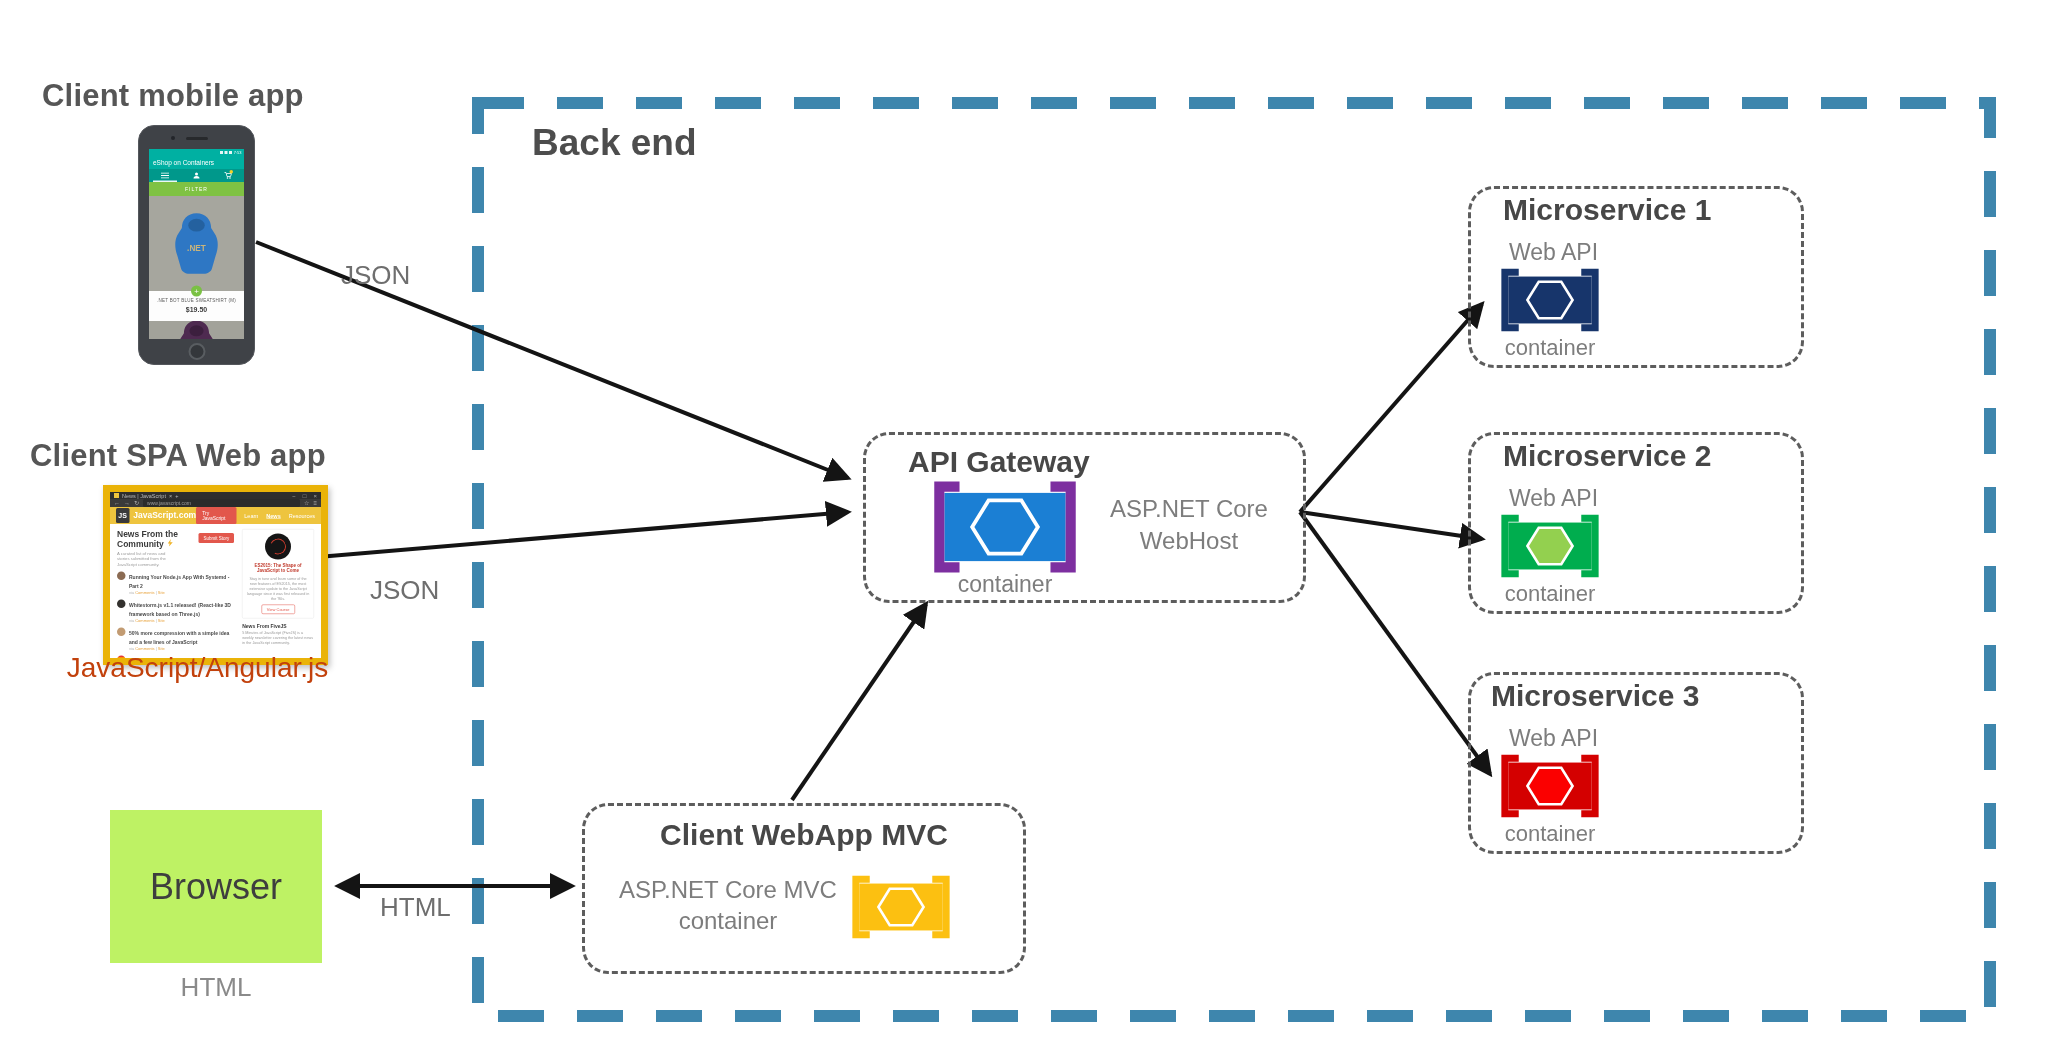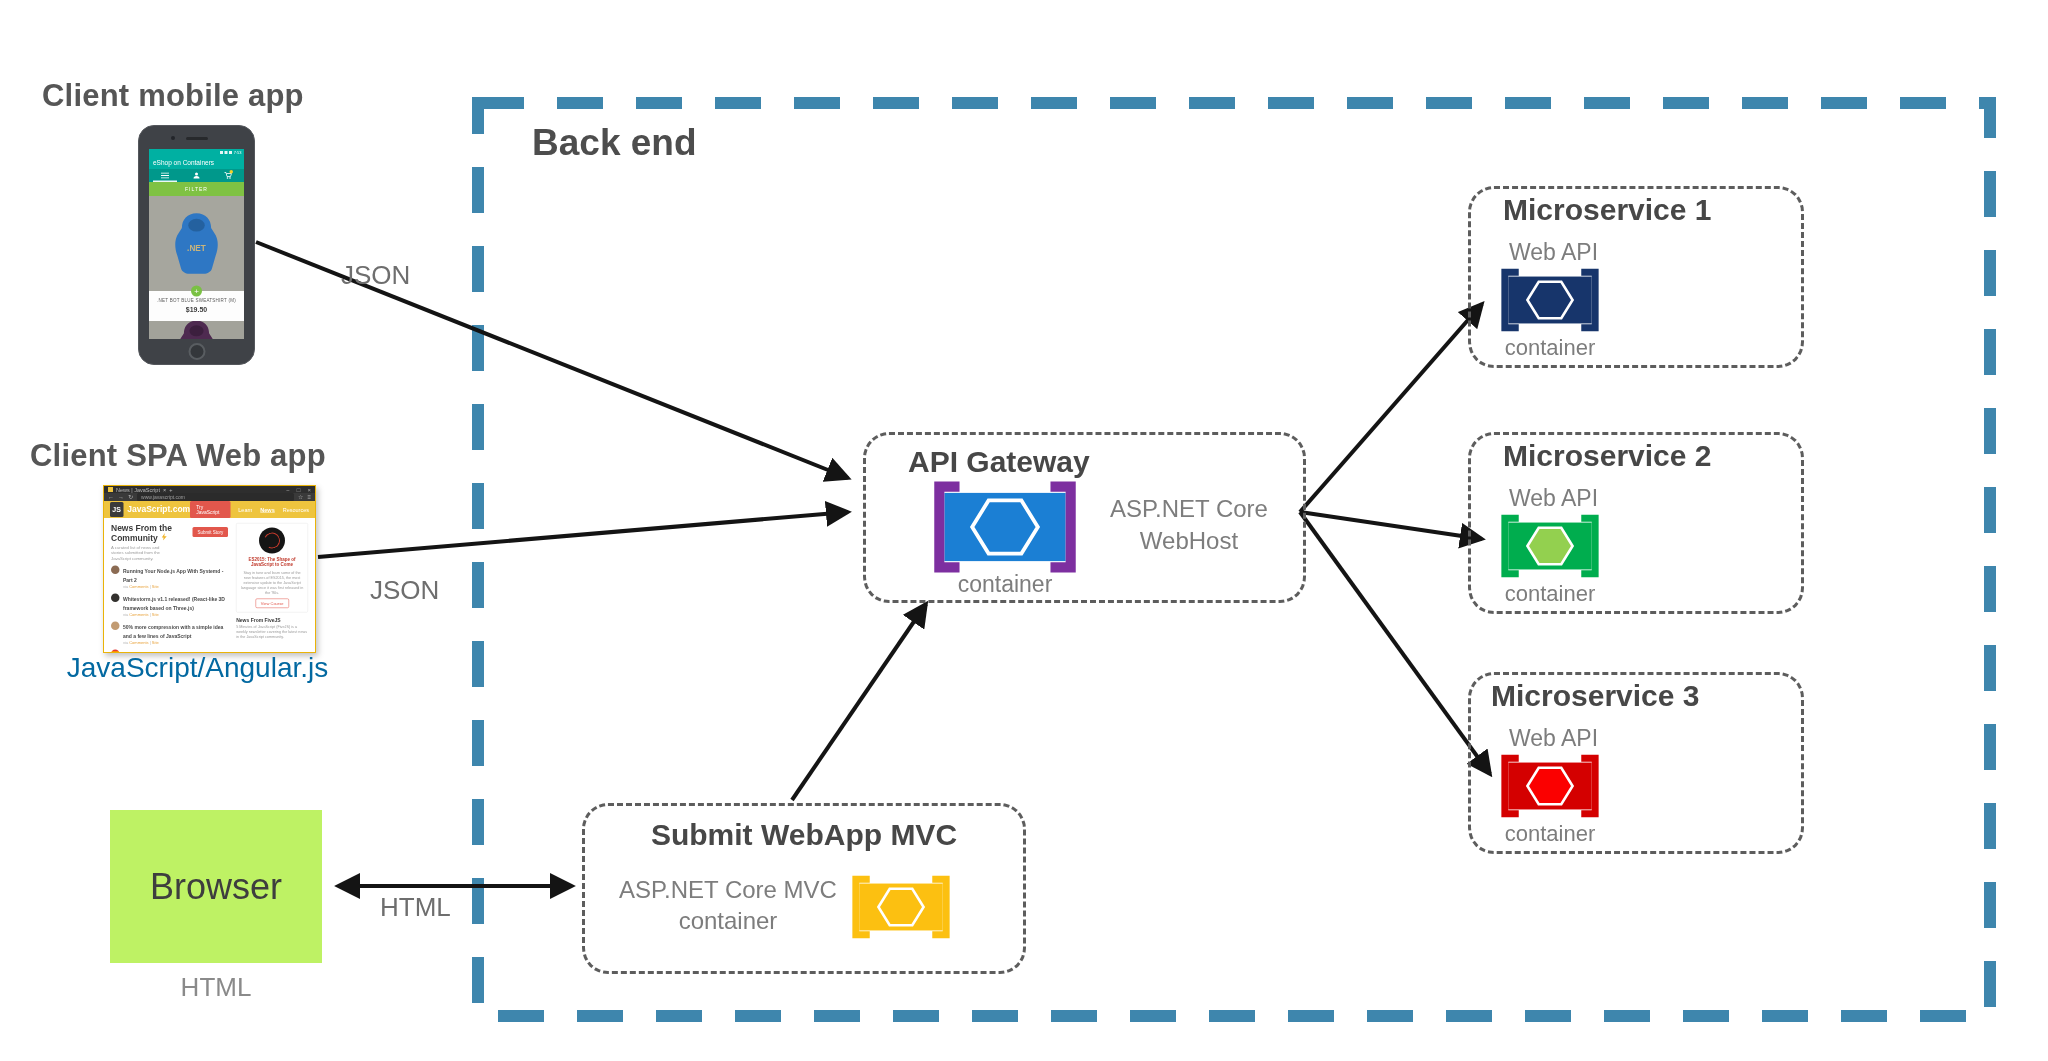--- a/index.html
+++ b/index.html
@@ -4,21 +4,21 @@
 <style>
   html,body{margin:0;padding:0;background:#fff;}
   #stage{position:relative;width:2048px;height:1061px;background:#fff;overflow:hidden;
          font-family:"Liberation Sans","DejaVu Sans",sans-serif;}
   
   #overlay{position:absolute;left:0;top:0;width:2048px;height:1061px;pointer-events:none;}
   #overlay line{stroke:#141414;stroke-width:4;}
   #overlay .frame{fill:none;stroke:#3e86ad;stroke-width:12;stroke-dasharray:46 33;}
   
   .h-section{position:absolute;font-size:31px;font-weight:bold;color:#565656;letter-spacing:.2px;}
-  .caption{position:absolute;color:#0369a1;}
+  .caption{position:absolute;color:#c2410c;}
   .edge-label{position:absolute;font-size:26px;color:#6e6e6e;}
   #backend-title{position:absolute;left:532px;top:122px;font-size:37px;font-weight:bold;color:#4d4d4d;}
   
   .node{position:absolute;border:3px dashed #5d5d5d;border-radius:26px;background:transparent;}
   .node .ntitle{position:absolute;font-size:30px;font-weight:bold;color:#474747;white-space:nowrap;}
   .gray-label{color:#7d7d7d;}
   
   .cicon .br{stroke:var(--bracket);stroke-width:8;fill:none;}
   .cicon .bd{fill:var(--body);}
   .cicon .hx{fill:var(--hexfill,none);stroke:var(--hexstroke,#fff);stroke-width:3;}
@@ -57,21 +57,21 @@
   .p-filter{height:28px;background:#7fc243;color:#fff;font-size:10px;letter-spacing:2px;
             display:flex;align-items:center;justify-content:center;}
   .p-product{height:190px;background:#a6a69e;position:relative;display:flex;align-items:center;justify-content:center;}
   .p-plus{position:absolute;left:50%;bottom:-11px;transform:translateX(-50%);width:22px;height:22px;
           border-radius:50%;background:#7ac143;color:#fff;font-size:16px;line-height:22px;text-align:center;z-index:2;}
   .p-info{height:60px;background:#fdfdfd;text-align:center;}
   .p-info .pt{font-size:9px;color:#5a5a5a;margin-top:14px;letter-spacing:.5px;}
   .p-info .pp{font-size:14px;color:#3c3c3c;font-weight:bold;margin-top:4px;}
   .p-prod2{flex:1;background:#a2a29a;position:relative;overflow:hidden;display:flex;justify-content:center;}
   
-  #spa{position:absolute;left:103px;top:485px;width:211px;height:166px;border:1px solid #eab308;
+  #spa{position:absolute;left:103px;top:485px;width:211px;height:166px;border:7px solid #eab308;
        box-shadow:2px 3px 6px rgba(0,0,0,.25);overflow:hidden;background:#fff;}
   #spa .bw2x{width:422px;height:332px;transform:scale(.5);transform-origin:0 0;display:flex;flex-direction:column;}
   .bw-title{height:24px;background:#2e2e2e;display:flex;align-items:center;gap:6px;padding:0 8px;color:#b9b9b9;font-size:11px;}
   .bw-title .fav{width:10px;height:10px;background:#eec43e;}
   .bw-title .wctl{margin-left:auto;display:flex;gap:14px;color:#a8a8a8;font-size:12px;}
   .bw-tool{height:26px;background:#3a3a3a;display:flex;align-items:center;gap:8px;padding:0 8px;color:#b5b5b5;font-size:12px;}
   .bw-url{flex:1;height:16px;background:#2b2b2b;border-radius:3px;display:flex;align-items:center;
           padding:0 8px;color:#9d9d9d;font-size:10px;}
   .bw-head{height:54px;background:#eec43e;display:flex;align-items:center;padding:0 12px;}
   .bw-logo{width:30px;height:30px;background:#3a3a3a;border-radius:3px;color:#fff;font-weight:bold;
@@ -282,21 +282,21 @@
       <polygon class="hx" points="36,38 49,17 75,17 88,38 75,59 49,59"></polygon>
     </svg>
     <div id="gw-container" class="gray-label">container</div>
     <div id="gw-tech" class="gray-label">
       <div>ASP.NET Core</div>
       <div>WebHost</div>
     </div>
   </div>
 
   <div class="node" style="left:582px;top:803px;width:438px;height:165px;">
-    <div class="ntitle" style="left:0;top:12px;width:100%;text-align:center;">Submit WebApp MVC</div>
+    <div class="ntitle" style="left:0;top:12px;width:100%;text-align:center;">Client WebApp MVC</div>
     <div id="mvc-tech" class="gray-label">
       <div>ASP.NET Core MVC</div>
       <div>container</div>
     </div>
     <svg id="mvc-icon" class="cicon" viewBox="0 0 124 76" style="--body:#fcc011;--bracket:#fcc011;--hexfill:#fcc011;--hexstroke:#ffffff">
       <rect class="bd" x="14" y="11" width="96" height="54"></rect>
       <path class="br" d="M26 6 H10 V70 H26"></path>
       <path class="br" d="M98 6 H114 V70 H98"></path>
       <polygon class="hx" points="36,38 49,17 75,17 88,38 75,59 49,59"></polygon>
     </svg>

